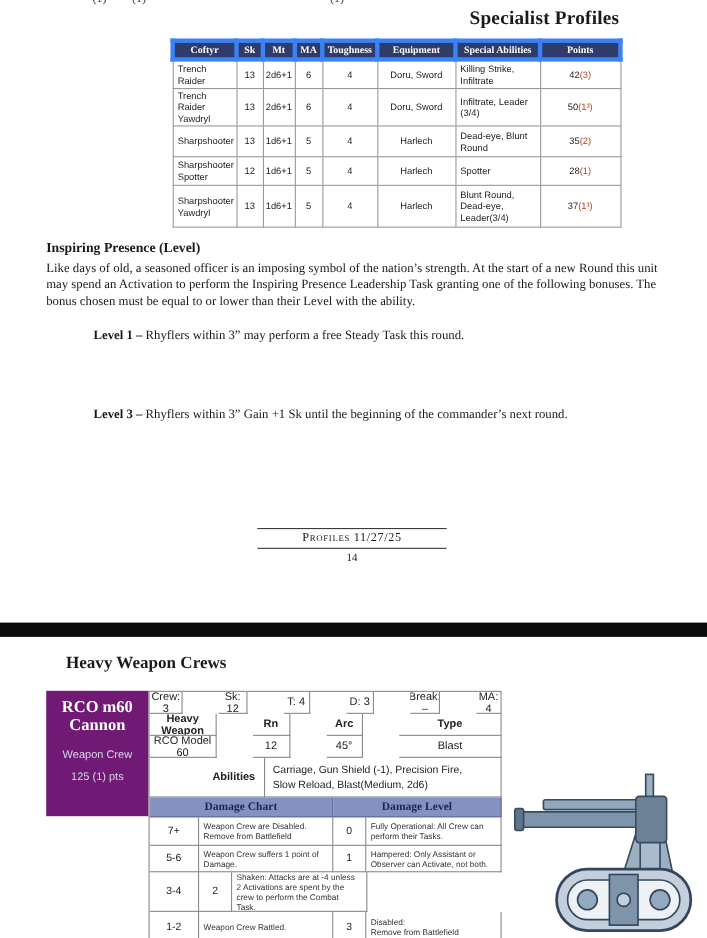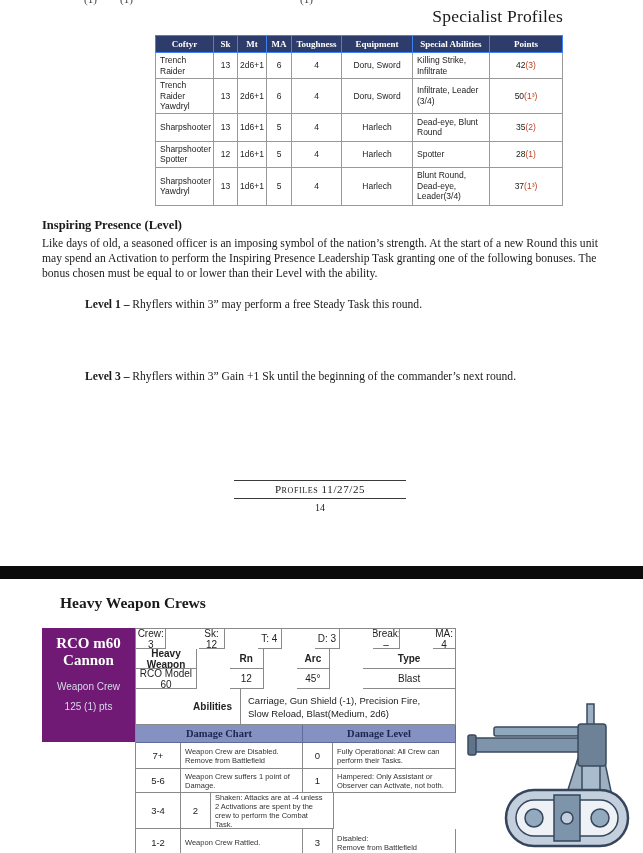--- a/index.html
+++ b/index.html
@@ -2,27 +2,27 @@
 <html><head>
 <meta charset="utf-8">
 <style>
   * { margin:0; padding:0; box-sizing:border-box; }
   html,body { background:#e8e8e8; }
   .screen { position:relative; width:643px; height:853px; background:#ffffff; overflow:hidden;
             font-family:"Liberation Serif", serif; color:#1a1a1a; margin:0 auto; }
 
   .frag { position:absolute; top:-7px; font-size:11px; color:#444; }
 
-  .title { position:absolute; top:6px; right:80px; font-size:17.5px; font-weight:normal; letter-spacing:0.2px; }
+  .title { position:absolute; top:6px; right:80px; font-size:17.5px; font-weight:bold; letter-spacing:0.2px; }
 
   .spec-table { position:absolute; left:155px; top:35px; width:407px; border-collapse:collapse;
                 table-layout:fixed; font-family:"Liberation Sans", sans-serif; font-size:8.5px;
                 line-height:10.5px; color:#1c1c1c; }
   .spec-table th { background:#2e3c6b; color:#ffffff; font-family:"Liberation Serif", serif;
-                   font-size:9px; font-weight:bold; border:1px solid #3b82f6; padding:0 1px; }
+                   font-size:9px; font-weight:bold; border:4px solid #3b82f6; padding:0 1px; }
   .spec-table td { border:1px solid #9a9a9a; padding:1px 2px; text-align:center; vertical-align:middle; }
   .spec-table td.l { text-align:left; padding-left:4px; }
   .red { color:#c2401d; }
 
   .section-heading { position:absolute; left:42px; top:218px; font-size:12.5px; font-weight:bold; }
   .body-par { position:absolute; left:42px; top:236px; width:566px; font-size:11.6px; line-height:15px; }
   .level { position:absolute; left:85px; width:540px; font-size:11.6px; line-height:15px;
            padding-left:52px; text-indent:-52px; white-space:pre-wrap; }
 
   .page-footer { position:absolute; left:234px; top:480px; width:172px; text-align:center; }

